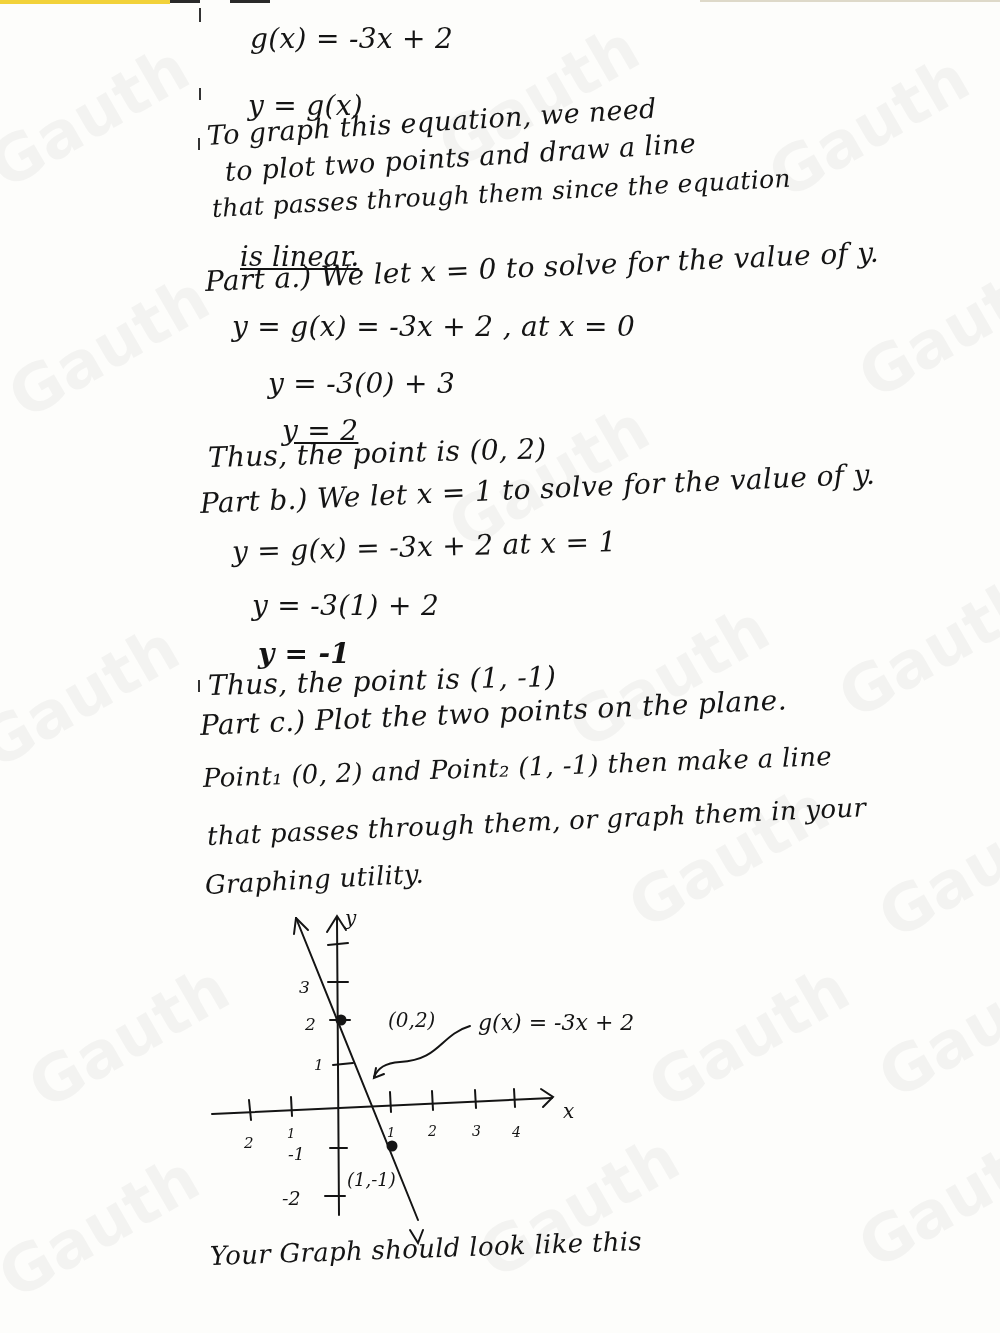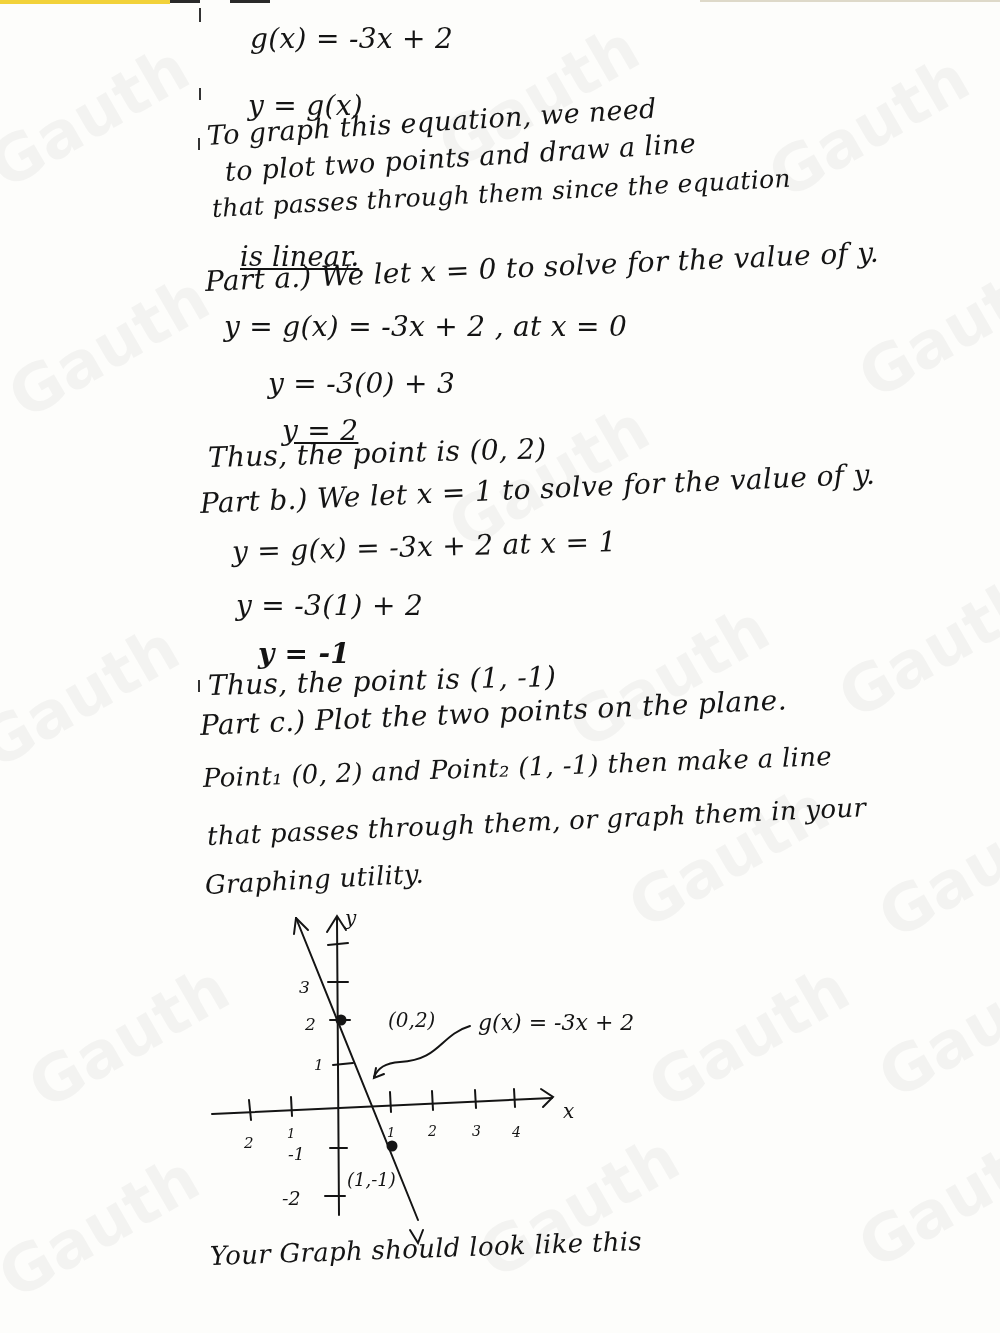--- a/index.html
+++ b/index.html
@@ -61,30 +61,30 @@
 
 <div>
   <div class="hw" style="left:207px;top:122px;transform:rotate(-3.5deg);">To graph this equation, we need</div>
   <div class="hw" style="left:225px;top:158px;transform:rotate(-3.5deg);">to plot two points and draw a line</div>
   <div class="hw" style="left:212px;top:196px;transform:rotate(-3deg);font-size:25px;">that passes through them since the equation</div>
   <div class="hw" style="left:240px;top:243px;text-decoration:underline;">is linear.</div>
 </div>
 
 <div>
   <div class="hw" style="left:205px;top:268px;transform:rotate(-2.5deg);font-size:28px;">Part a.) We let x = 0 to solve for the value of y.</div>
-  <div class="hw eq" style="left:224px;top:313px;">y = g(x) = -3x + 2 , at x = 0</div>
+  <div class="hw eq" style="left:232px;top:313px;">y = g(x) = -3x + 2 , at x = 0</div>
   <div class="hw eq" style="left:268px;top:370px;">y = -3(0) + 3</div>
   <div class="hw eq" style="left:282px;top:417px;text-decoration:underline;">y = 2</div>
   <div class="hw" style="left:208px;top:444px;transform:rotate(-1.5deg);font-size:28px;">Thus, the point is (0, 2)</div>
 </div>
 
 <div>
   <div class="hw" style="left:200px;top:490px;transform:rotate(-2.5deg);font-size:28px;">Part b.) We let x = 1 to solve for the value of y.</div>
   <div class="hw eq" style="left:232px;top:538px;transform:rotate(-1.5deg);">y = g(x) = -3x + 2  at x = 1</div>
-  <div class="hw eq" style="left:236px;top:592px;">y = -3(1) + 2</div>
+  <div class="hw eq" style="left:252px;top:592px;">y = -3(1) + 2</div>
   <div class="hw eq" style="left:258px;top:640px;font-weight:bold;">y = -1</div>
   <div class="hw" style="left:208px;top:672px;transform:rotate(-1.5deg);font-size:28px;">Thus, the point is (1, -1)</div>
 </div>
 
 <div>
   <div class="hw" style="left:200px;top:712px;transform:rotate(-2.5deg);font-size:28px;">Part c.) Plot the two points on the plane.</div>
   <div class="hw" style="left:203px;top:765px;transform:rotate(-2deg);font-size:26px;">Point₁ (0, 2) and Point₂ (1, -1) then make a line</div>
   <div class="hw" style="left:207px;top:823px;transform:rotate(-2.5deg);font-size:26px;">that passes through them, or graph them in your</div>
   <div class="hw" style="left:205px;top:872px;transform:rotate(-3deg);font-size:26px;">Graphing utility.</div>
 </div>

